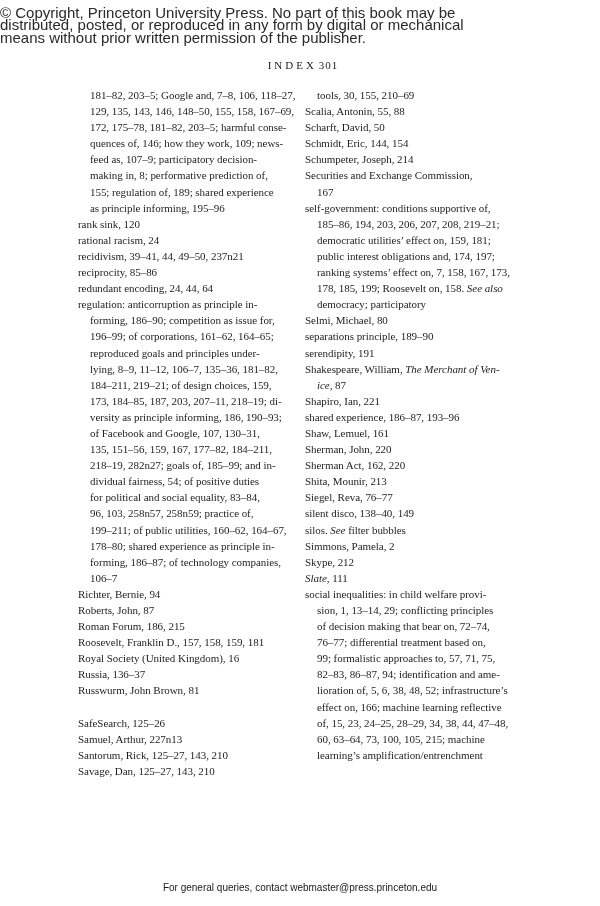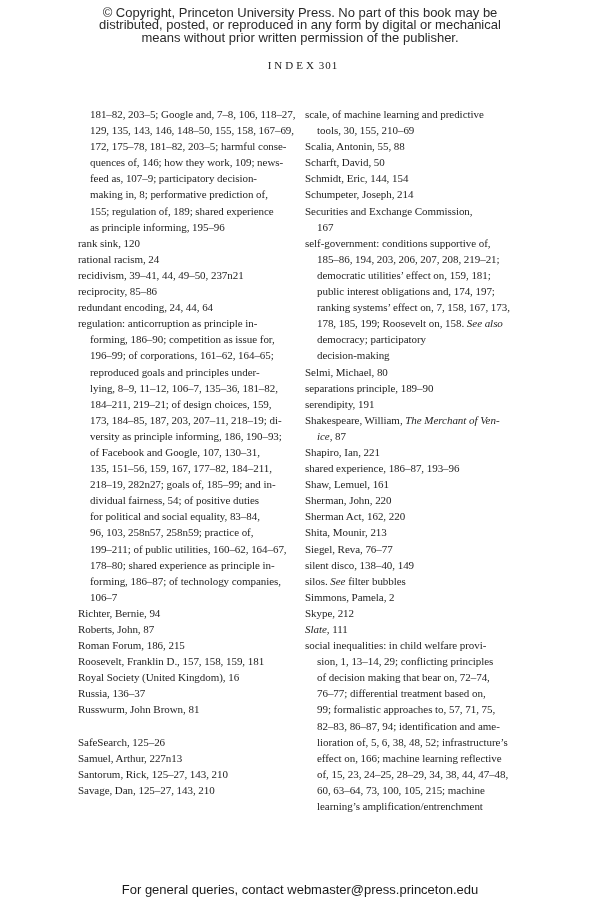--- a/index.html
+++ b/index.html
@@ -4,51 +4,51 @@
 <style>
   html, body { margin: 0; padding: 0; }
   body {
     width: 600px; height: 906px;
     background: #ffffff;
     position: relative;
     overflow: hidden;
   }
   .copyright {
     position: absolute; top: 7px; left: 0; right: 0;
-    text-align: center;
+    text-align: left;
     font-family: "Liberation Sans", sans-serif;
-    font-size: 13px; line-height: 12.4px;
+    font-size: 15px; line-height: 12.4px;
     color: #2a2a2a;
   }
   .page-header {
     position: absolute; top: 59px; left: 3px; width: 600px;
     text-align: center;
     font-family: "Liberation Serif", serif;
     font-size: 11px; color: #222;
   }
   .page-header .section { letter-spacing: 3px; }
   .page-header .pagenum { margin-left: 2px; letter-spacing: 1px; text-align: right; }
   .columns {
     position: absolute; top: 87px; left: 78px;
-    display: flex; gap: 9px; margin-top: 19px;
+    display: flex; gap: 9px;
   }
   .col { width: 218px; }
   .line {
     font-family: "Liberation Serif", serif;
     font-size: 11px; line-height: 16.1px;
     color: #1e1e1e;
     white-space: nowrap;
     letter-spacing: -0.05px;
   }
   .line.indent { padding-left: 12px; }
   .footer {
     position: absolute; top: 882px; left: 0; right: 0;
     text-align: center;
     font-family: "Liberation Sans", sans-serif;
-    font-size: 13px; color: #1a1a1a;
+    font-size: 10px; color: #1a1a1a;
   }
 </style>
 </head>
 <body>
 
 <div class="page">
 
   <div class="copyright">
     <div>© Copyright, Princeton University Press. No part of this book may be</div>
     <div>distributed, posted, or reproduced in any form by digital or mechanical</div>
@@ -99,36 +99,34 @@
         <div class="line">Royal Society (United Kingdom), 16</div>
         <div class="line">Russia, 136–37</div>
         <div class="line">Russwurm, John Brown, 81</div>
         <div class="line">&nbsp;</div>
         <div class="line">SafeSearch, 125–26</div>
         <div class="line">Samuel, Arthur, 227n13</div>
         <div class="line">Santorum, Rick, 125–27, 143, 210</div>
         <div class="line">Savage, Dan, 125–27, 143, 210</div>
       </div>
     <div class="col">
-        <div class="line">scale, of machine learning and predictive</div>
         <div class="line indent">tools, 30, 155, 210–69</div>
         <div class="line">Scalia, Antonin, 55, 88</div>
         <div class="line">Scharft, David, 50</div>
         <div class="line">Schmidt, Eric, 144, 154</div>
         <div class="line">Schumpeter, Joseph, 214</div>
         <div class="line">Securities and Exchange Commission,</div>
         <div class="line indent">167</div>
         <div class="line">self-government: conditions supportive of,</div>
         <div class="line indent">185–86, 194, 203, 206, 207, 208, 219–21;</div>
         <div class="line indent">democratic utilities’ effect on, 159, 181;</div>
         <div class="line indent">public interest obligations and, 174, 197;</div>
         <div class="line indent">ranking systems’ effect on, 7, 158, 167, 173,</div>
         <div class="line indent">178, 185, 199; Roosevelt on, 158. <i>See also</i></div>
         <div class="line indent">democracy; participatory</div>
-        <div class="line indent">decision-making</div>
         <div class="line">Selmi, Michael, 80</div>
         <div class="line">separations principle, 189–90</div>
         <div class="line">serendipity, 191</div>
         <div class="line">Shakespeare, William, <i>The Merchant of Ven-</i></div>
         <div class="line indent"><i>ice</i>, 87</div>
         <div class="line">Shapiro, Ian, 221</div>
         <div class="line">shared experience, 186–87, 193–96</div>
         <div class="line">Shaw, Lemuel, 161</div>
         <div class="line">Sherman, John, 220</div>
         <div class="line">Sherman Act, 162, 220</div>

